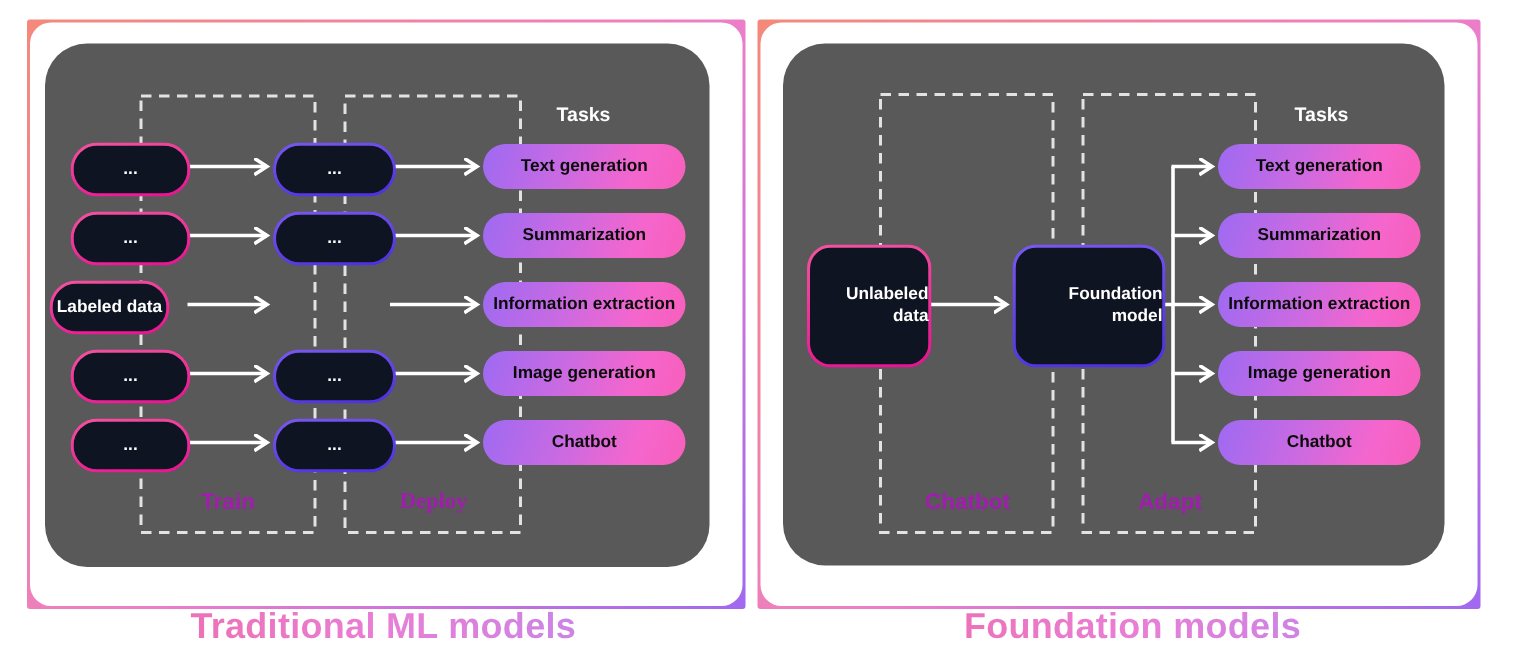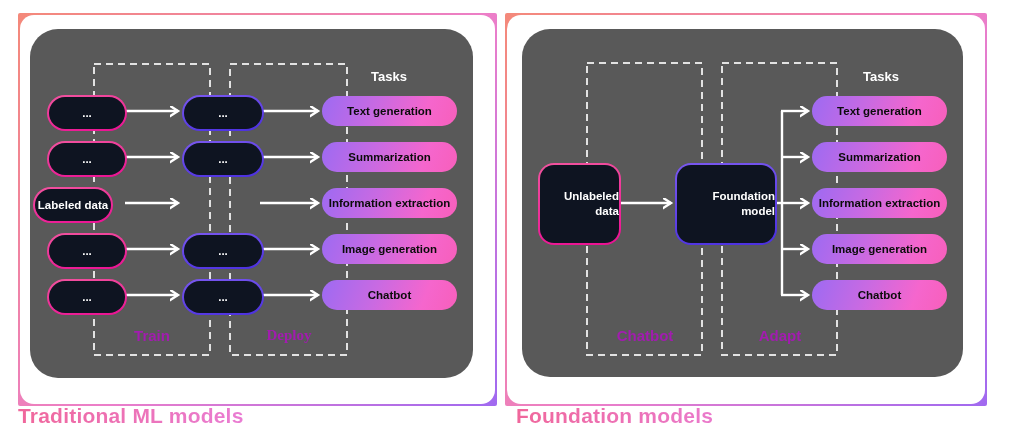--- a/index.html
+++ b/index.html
@@ -41,21 +41,21 @@
   }
   .stage-label{
     position:absolute;transform:translate(-50%,-50%);
     color:#a21caf;font-weight:bold;font-size:15px;white-space:nowrap;
   }
   .tasks-header{
     position:absolute;transform:translate(-50%,-50%);
     color:#ffffff;font-weight:bold;font-size:13px;white-space:nowrap;
   }
   .big-title{
-    position:absolute;text-align:left;font-size:21px;font-weight:800;
+    position:absolute;text-align:center;font-size:24px;font-weight:800;
     background:linear-gradient(90deg,#f0679b 0%,#e97ed6 50%,#b28af3 100%);
     -webkit-background-clip:text;background-clip:text;color:transparent;
     letter-spacing:0.2px;
   }
 </style>
 </head>
 <body>
 
 <div class="panel" style="left:18px;top:13px;width:475px;height:389px;">
   <div class="panel-inner">

